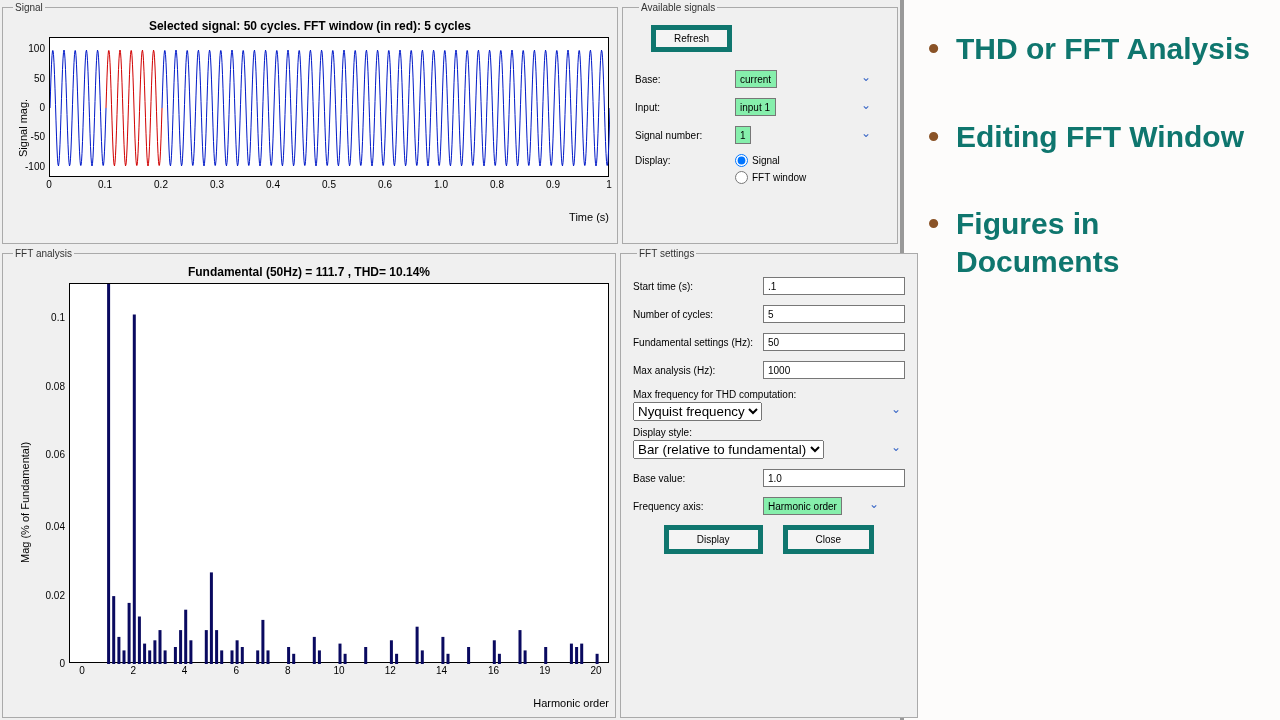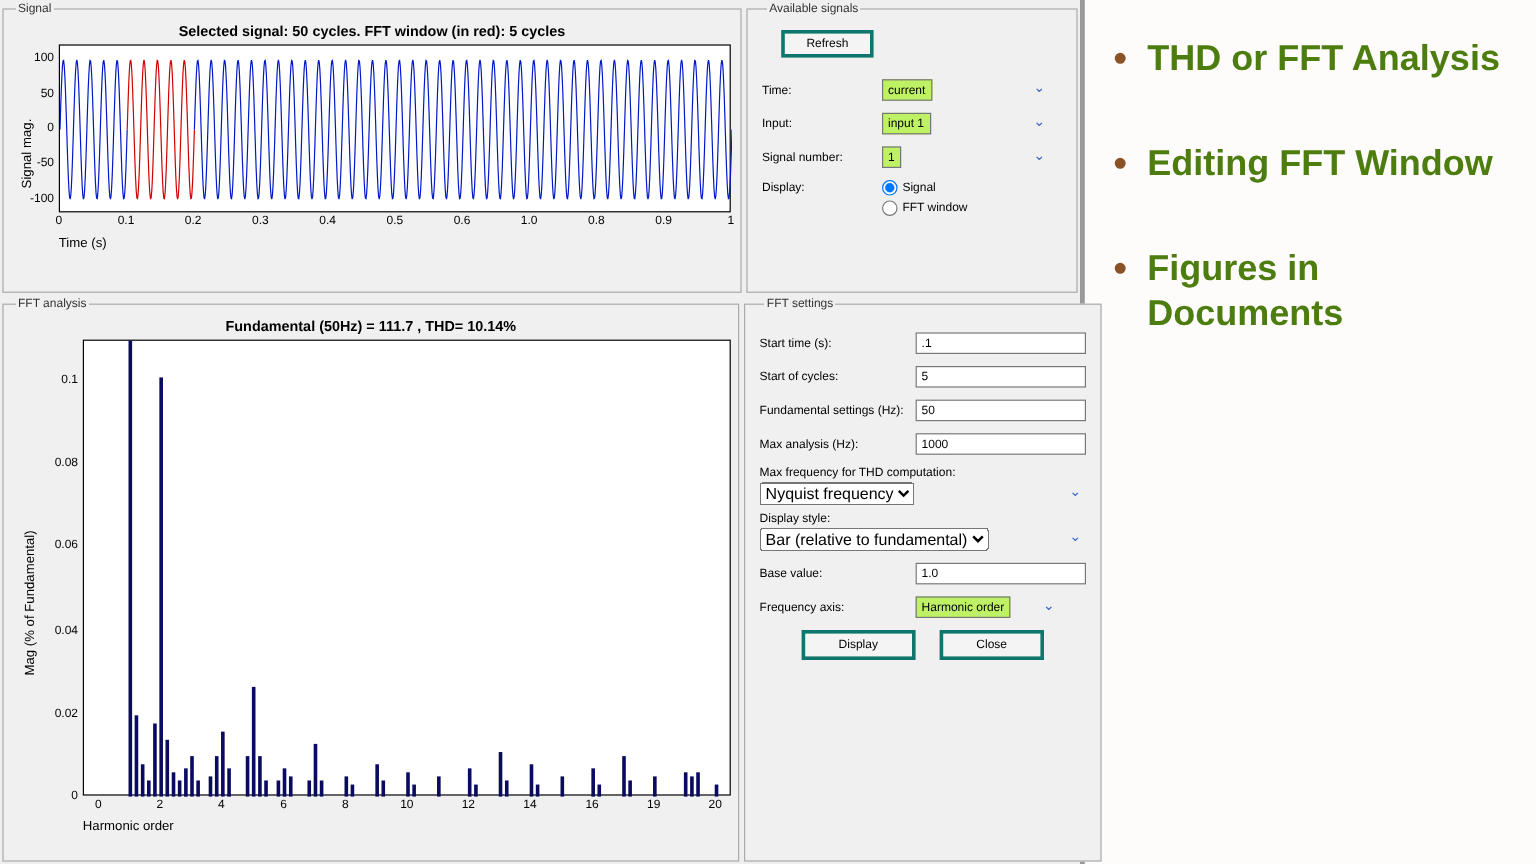--- a/index.html
+++ b/index.html
@@ -51,45 +51,45 @@
   .signal-plot { width: 560px; height: 140px; margin-left: 40px; }
   .fft-plot { width: 540px; height: 380px; margin-left: 60px; }
 
   .y-label {
     position: absolute;
     transform: rotate(-90deg);
     transform-origin: left top;
     font-size: 11px;
     white-space: nowrap;
   }
-  .x-label { text-align: left; font-size: 11px; margin-top: 6px; }
+  .x-label { text-align: right; font-size: 11px; margin-top: 20px; }
 
   .yticks { position: absolute; left: 0; top: 0; height: 100%; }
   .ytick { position: absolute; right: 4px; font-size: 10px; transform: translateY(-50%); }
   .xticks { position: relative; height: 14px; }
   .xtick { position: absolute; top: 2px; font-size: 10px; transform: translateX(-50%); }
 
   .form-row { display: flex; align-items: center; margin: 10px 0; font-size: 10px; }
   .form-row label { width: 100px; }
   .form-row input[type=text], .form-row select {
     flex: 0 0 140px;
     font-size: 10px;
     border: 1px solid #777; background: #fff;
     height: 18px; padding: 0 4px;
   }
-  .form-row select { appearance: none; background: #bef264; }
+  .form-row select { appearance: none; background: #86efac; }
   .select-wrap { position: relative; flex: 0 0 140px; }
   .select-wrap::after {
     content: "⌄"; position: absolute; right: 4px; top: 0px;
     color: #3c69c7; font-size: 12px; pointer-events: none;
   }
 
   .btn {
     background: #f4f4f4;
-    border: 3px solid #0f766e;
+    border: 5px solid #0f766e;
     font-size: 10px;
     padding: 3px 18px;
     cursor: pointer;
   }
 
   .radio-row { margin-left: 100px; font-size: 10px; display: flex; align-items: center; gap: 4px; padding: 2px 0; }
 
   .settings-panel .form-row label { width: 130px; }
   .settings-panel .form-row input[type=text] { flex: 0 0 110px; }
   .settings-panel .wide { flex: 0 0 220px; }
@@ -101,21 +101,21 @@
 
   
   .slide-right {
     flex: 1;
     background: #fdfcfb;
     border-left: 4px solid #999;
     padding: 30px 20px 20px 24px;
   }
   .slide-right ul { list-style: none; }
   .slide-right li {
-    color: #4d7c0f;
+    color: #0f766e;
     font-size: 30px;
     font-weight: bold;
     line-height: 1.25;
     margin-bottom: 50px;
     position: relative;
     padding-left: 28px;
     font-family: Arial, sans-serif;
   }
   .slide-right li::before {
     content: "•";
@@ -170,21 +170,21 @@
           <span class="xtick" style="left:100%">1</span>
         </div>
         <div class="x-label" style="margin-left:40px; width:560px;">Time (s)</div>
       </div>
     </fieldset>
 
     <fieldset class="available-panel">
       <legend>Available signals</legend>
       <button class="btn" style="margin:4px 0 8px 16px;">Refresh</button>
       <div class="form-row">
-        <label>Time:</label>
+        <label>Base:</label>
         <div class="select-wrap"><select><option>current</option></select></div>
       </div>
       <div class="form-row">
         <label>Input:</label>
         <div class="select-wrap"><select><option>input 1</option></select></div>
       </div>
       <div class="form-row">
         <label>Signal number:</label>
         <div class="select-wrap"><select><option>1</option></select></div>
       </div>
@@ -285,21 +285,21 @@
       </div>
     </fieldset>
 
     <fieldset class="settings-panel">
       <legend>FFT settings</legend>
       <div class="form-row">
         <label>Start time (s):</label>
         <input type="text" value=".1" style="">
       </div>
       <div class="form-row">
-        <label>Start of cycles:</label>
+        <label>Number of cycles:</label>
         <input type="text" value="5" style="">
       </div>
       <div class="form-row">
         <label>Fundamental settings (Hz):</label>
         <input type="text" style="flex: 0 0 70px;" value="50">
       </div>
       <div class="form-row">
         <label>Max analysis (Hz):</label>
         <input type="text" style="flex: 0 0 90px;" value="1000">
       </div>

